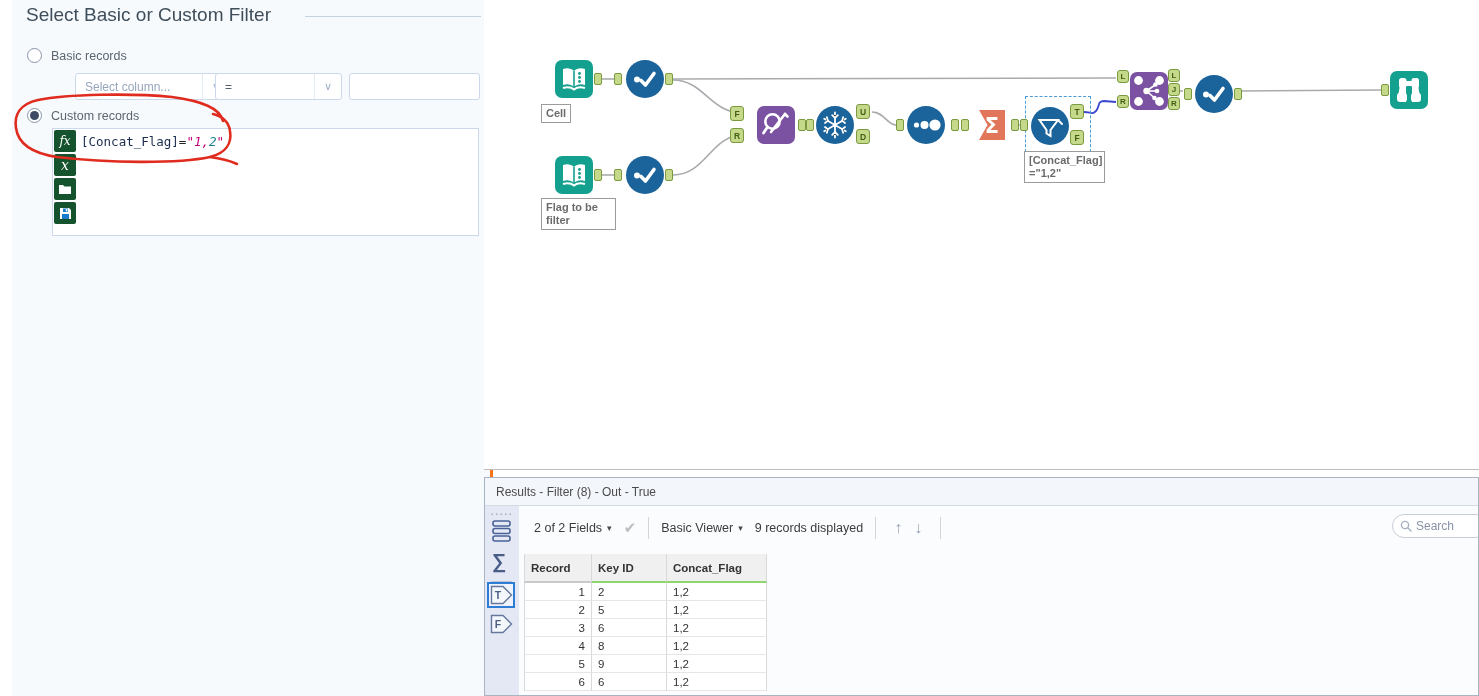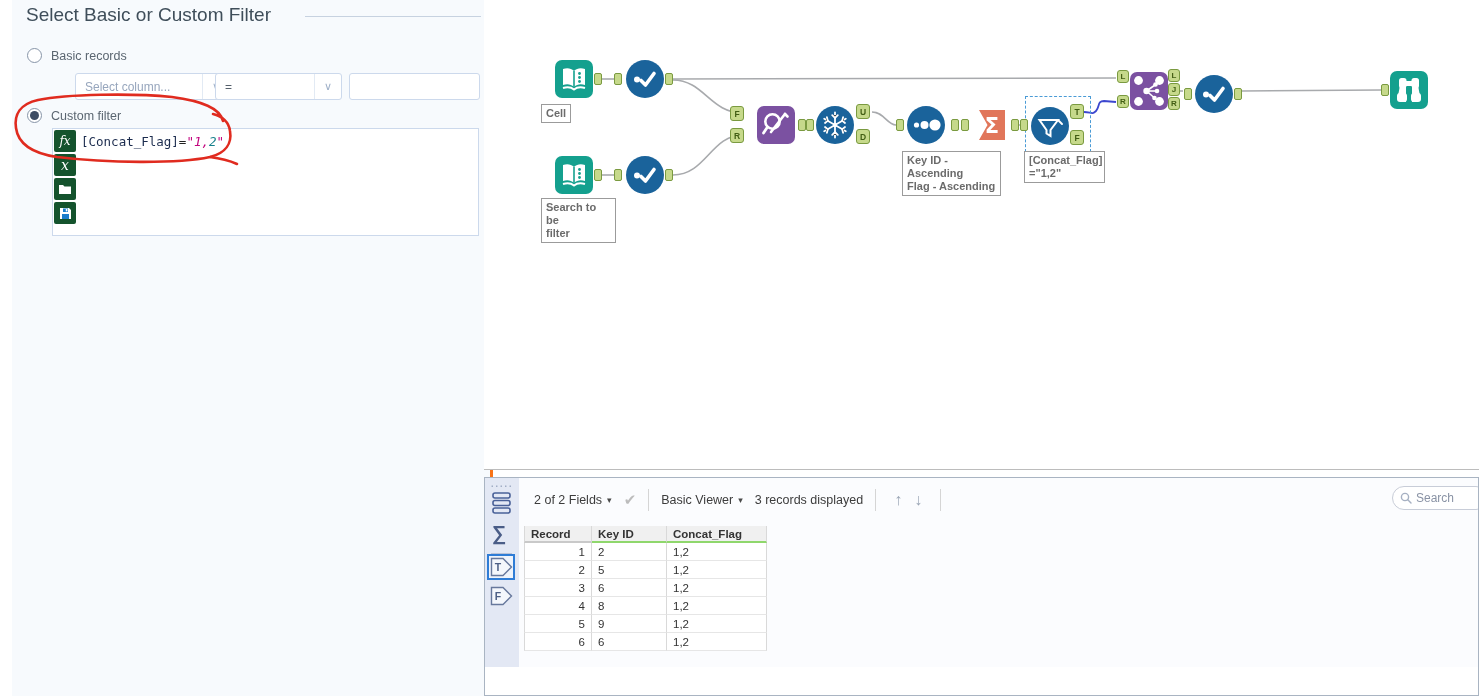--- a/index.html
+++ b/index.html
@@ -76,21 +76,21 @@
     border:1px solid #c8cdd8; border-radius:12px; display:flex; align-items:center; padding-left:7px; gap:4px; }
   .search-box input { border:none; outline:none; width:58px; font-size:12px; color:#555; background:transparent; }
   .search-box input::placeholder { color:#8a93a5; }
 
   .rtable { position:absolute; left:5px; top:48px; font-size:11.5px; color:#333; background:#fff; }
   .rrow { display:flex; }
   .rcell { border-right:1px solid #d9d9d9; border-bottom:1px solid #e6e6e6; height:18px;
     display:flex; align-items:center; padding:0 6px; background:#fff; }
   .rcell.c0 { width:68px; justify-content:flex-end; border-left:1px solid #d9d9d9; }
   .rcell.c1 { width:75px; } .rcell.c2 { width:100px; }
-  .rhead .rcell { height:17px; background:#f0f0f0; font-weight:bold; border-bottom:2px solid #8fd76c; }
+  .rhead .rcell { height:29px; background:#f0f0f0; font-weight:bold; border-bottom:2px solid #8fd76c; }
   .rhead .rcell.c0 { border-bottom:2px solid #c9c9c9; justify-content:flex-start; }
 </style>
 </head>
 <body>
 
 <div class="app">
 
   <div class="config-panel">
     <div class="cfg-title">Select Basic or Custom Filter</div>
     <div class="cfg-rule"></div>
@@ -105,21 +105,21 @@
       <span class="dd-caret">∨</span>
     </div>
     <div class="dd" style="left:203px; width:127px;">
       <span class="dd-text">=</span>
       <span class="dd-caret">∨</span>
     </div>
     <input class="val-input" placeholder="" style="">
 
     <div class="radio-row" style="top:108px;">
       <span class="radio selected"></span>
-      <span class="radio-label">Custom filter</span>
+      <span class="radio-label">Custom records</span>
     </div>
 
     <div class="expr-box">
       <div class="expr-icons">
         <div class="eicon">
             <span class="it">fx</span>
           </div>
         <div class="eicon">
             <span class="it" style="font-size:14px;">x</span>
           </div>
@@ -346,35 +346,33 @@
           <rect x="7" y="22" width="10" height="9" rx="3" fill="#fff"></rect>
           <rect x="21" y="22" width="10" height="9" rx="3" fill="#fff"></rect>
         </svg>
       </div>
       <div class="port" style="left:897px; top:84px;"></div>
 
       <div class="tool-label" style="left:57px; top:104px;">
         <div>Cell</div>
       </div>
       <div class="tool-label" style="left:57px; top:198px; width:75px;">
-        <div>Search to be</div>
+        <div>Flag to be</div>
         <div>filter</div>
-      </div>
-      <div class="tool-label" style="left:418px; top:151px; width:99px;">
-        <div>Key ID -</div>
-        <div>Ascending</div>
-        <div>Flag - Ascending</div>
       </div>
       <div class="tool-label" style="left:540px; top:151px; width:81px;">
         <div>[Concat_Flag]</div>
         <div>="1,2"</div>
       </div>
     </div>
 
     <div class="results">
+      <div class="res-header">
+        <span>Results - Filter (8) - Out - True</span>
+      </div>
       <div class="res-body">
         <div class="side-strip">
           <div class="grip">.....</div>
           <svg class="sicon" style="top:13px;" width="20" height="24" viewBox="0 0 20 24">
             <rect x="1" y="2" width="17" height="5" rx="2" fill="none" stroke="#4a6198" stroke-width="1.6"></rect>
             <rect x="1" y="9.5" width="17" height="5" rx="2" fill="none" stroke="#4a6198" stroke-width="1.6"></rect>
             <rect x="1" y="17" width="17" height="5" rx="2" fill="none" stroke="#4a6198" stroke-width="1.6"></rect>
           </svg>
           <div class="sicon" style="top:44px; left:7px; font-size:20px; color:#4a5d87; font-weight:bold;">∑</div>
           <div class="side-div"></div>
@@ -390,21 +388,21 @@
         </div>
 
         <div class="res-content">
           <div class="res-toolbar">
             <span>2 of 2 Fields</span>
             <span class="caret">▾</span>
             <span class="tb-check">✔</span>
             <span class="tb-sep"></span>
             <span>Basic Viewer</span>
             <span class="caret">▾</span>
-            <span style="margin-left:12px;">3 records displayed</span>
+            <span style="margin-left:12px;">9 records displayed</span>
             <span class="tb-sep"></span>
             <span class="tb-arrow">↑</span>
             <span class="tb-arrow">↓</span>
             <span class="tb-sep"></span>
             <div class="search-box">
               <svg width="12" height="12" viewBox="0 0 12 12">
                 <circle cx="5" cy="5" r="3.6" fill="none" stroke="#a6b0c2" stroke-width="1.4"></circle>
                 <path d="M7.8 7.8 L11 11" stroke="#a6b0c2" stroke-width="1.4" stroke-linecap="round"></path>
               </svg>
               <input placeholder="Search" style="">

